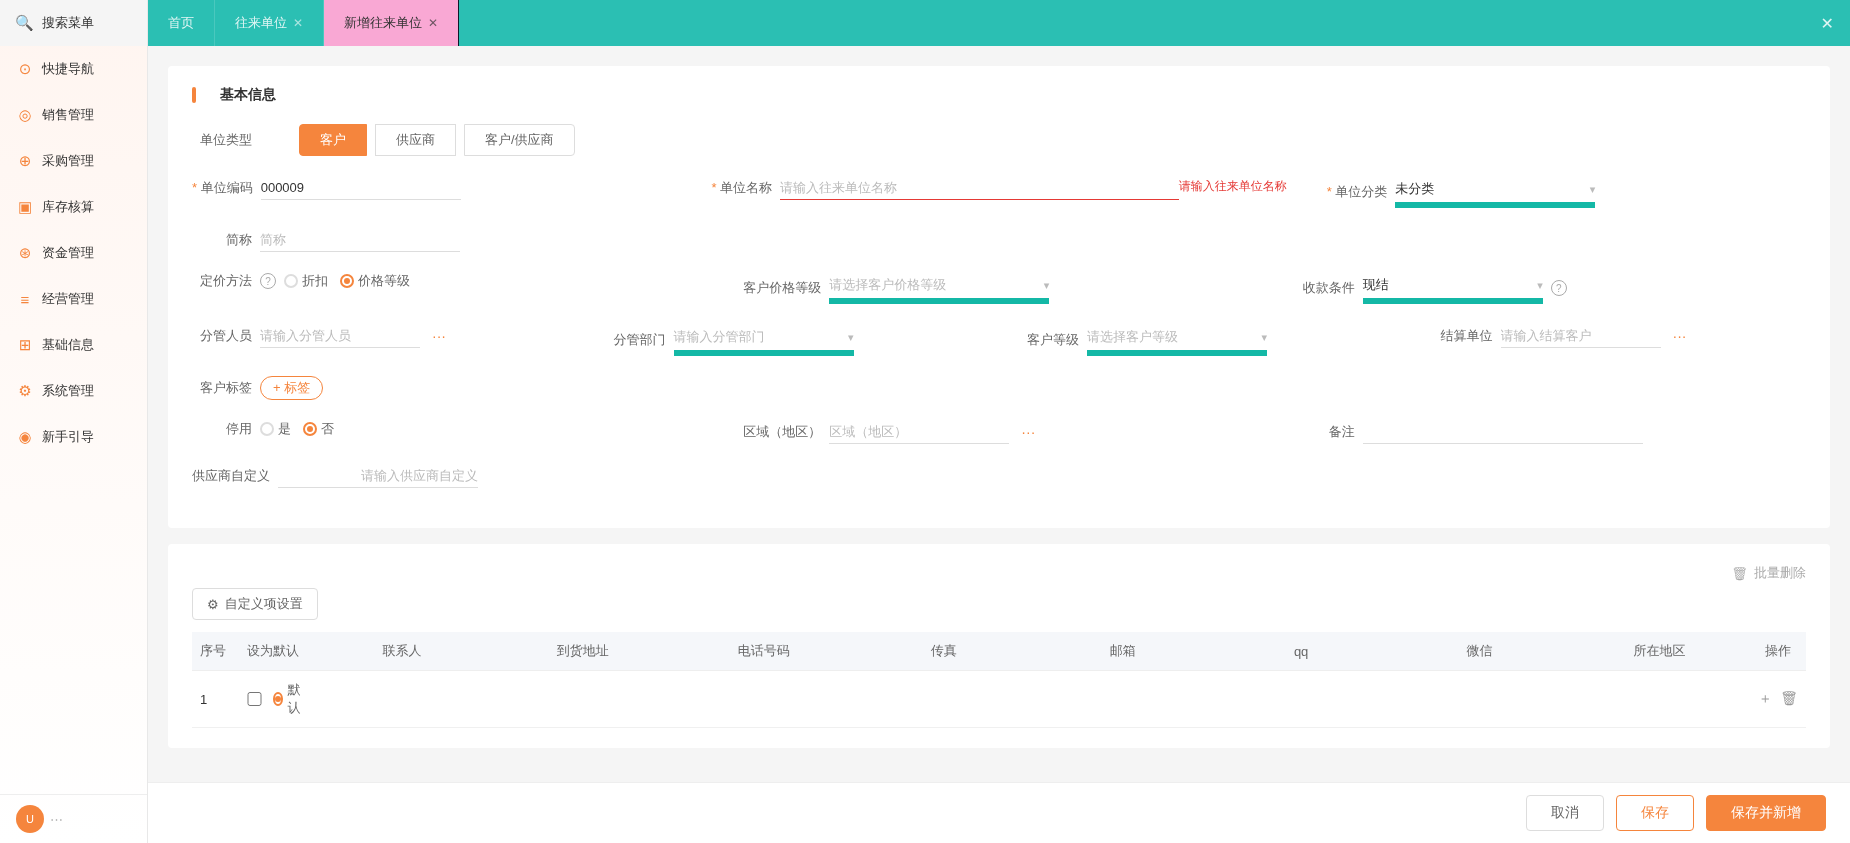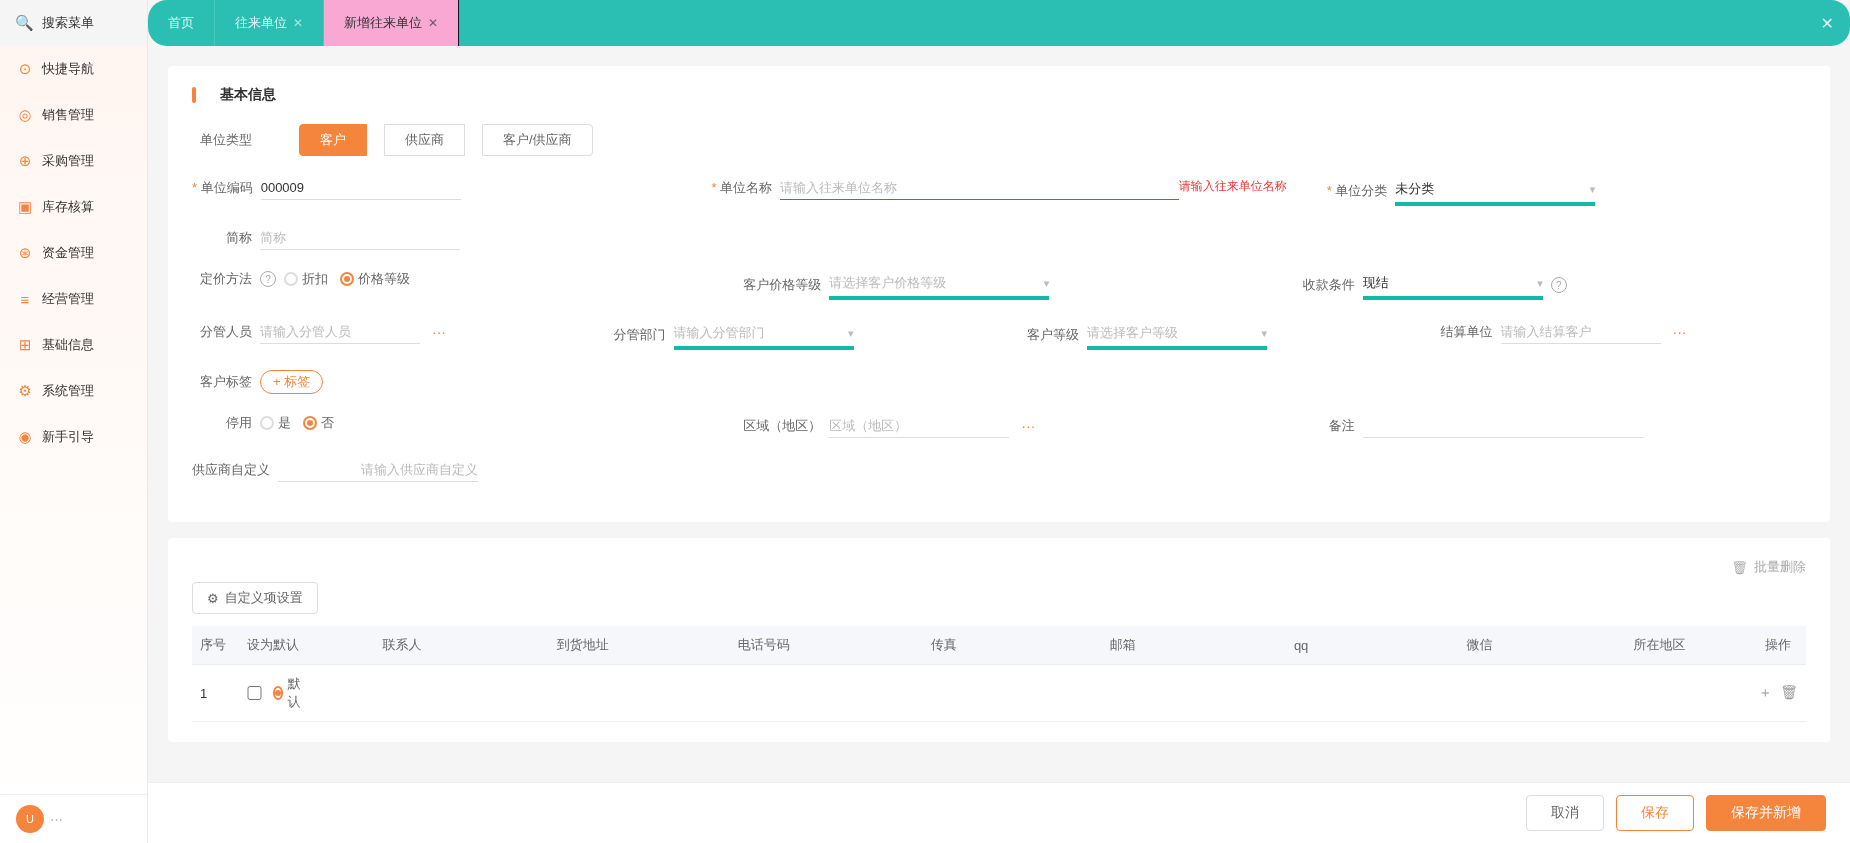--- a/index.html
+++ b/index.html
@@ -43,21 +43,20 @@
       overflow: hidden;
     }
 
     
     .tab-bar {
       background: #2bbfb3;
       display: flex;
       align-items: stretch;
       height: 46px;
       flex-shrink: 0;
-      border-radius: 19px;
     }
     .tab {
       display: flex;
       align-items: center;
       padding: 0 20px;
       cursor: pointer;
       color: rgba(255,255,255,0.85);
       font-size: 13px;
       gap: 6px;
       border-right: 1px solid rgba(255,255,255,0.15);
@@ -106,21 +105,21 @@
       font-size: 14px;
       font-weight: bold;
       color: #333;
       margin-bottom: 20px;
     }
     .section-title .icon-bar { width: 4px; height: 16px; background: #f5853d; border-radius: 2px; display: inline-block; }
 
     
     .unit-type-group {
       display: flex;
-      gap: 17px;
+      gap: 8px;
       padding-left: 39px;
     }
     .unit-type-btn {
       padding: 6px 20px;
       border: 1px solid #ddd;
       background: #fff;
       cursor: pointer;
       font-size: 13px;
       color: #666;
     }
@@ -179,21 +178,21 @@
       flex: 1;
       display: flex;
       flex-direction: row;
     }
 
     
     .field-select {
       flex: 1;
       display: flex;
       align-items: center;
-      border-bottom: 4px solid #14b8a6;
+      border-bottom: 6px solid #14b8a6;
       padding: 4px 0;
       cursor: pointer;
       gap: 4px;
     }
     .field-select .select-value { flex: 1; color: #333; font-size: 13px; }
     .field-select .select-value.placeholder { color: #bbb; }
     .field-select .chevron { color: #bbb; font-size: 11px; }
 
     
     .radio-group { display: flex; align-items: center; gap: 12px; }

